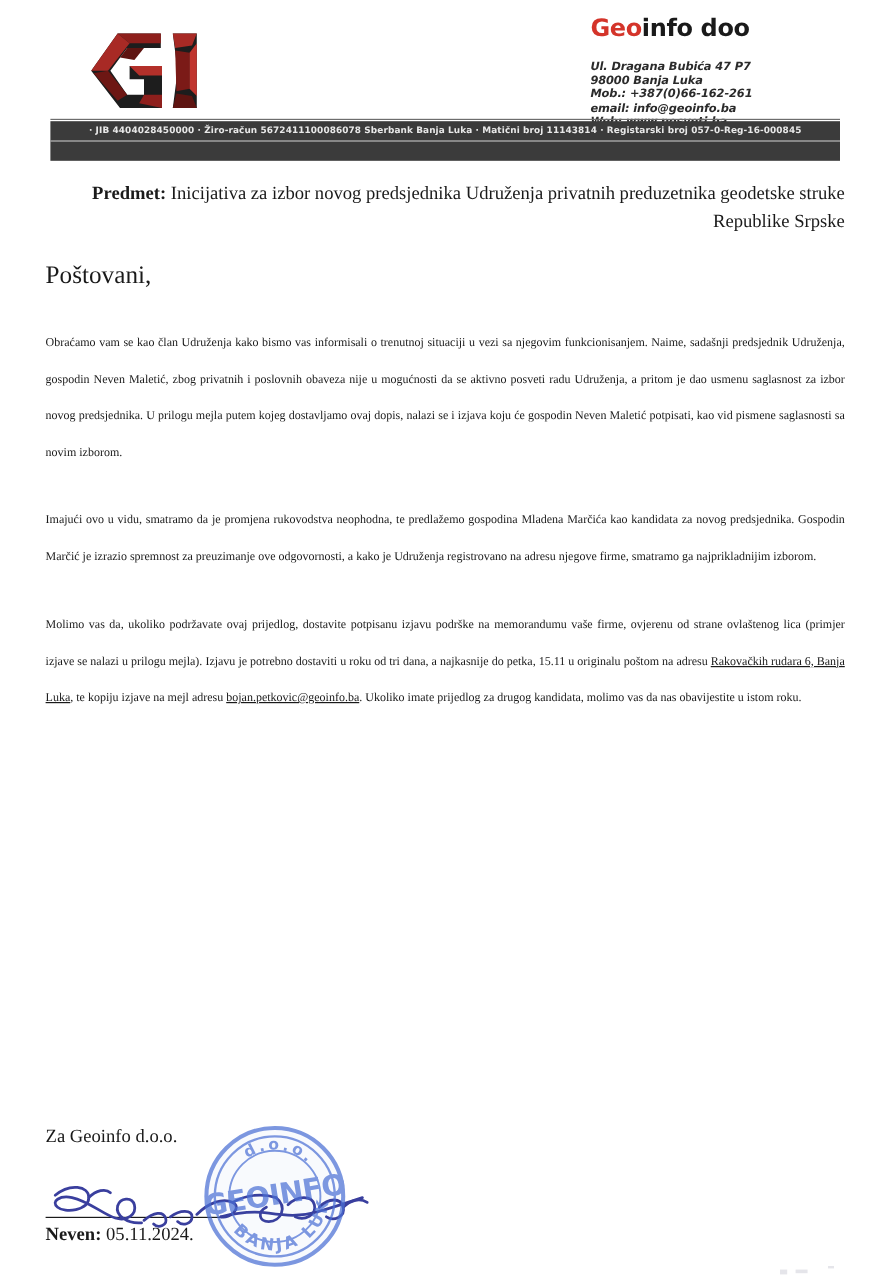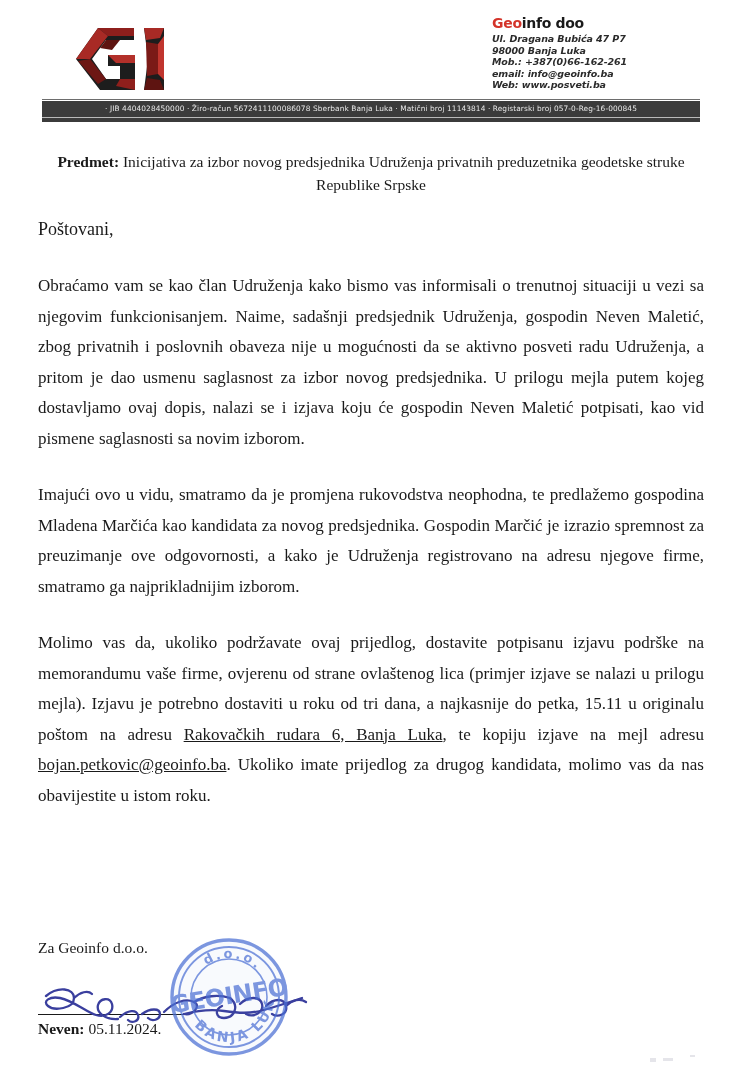--- a/index.html
+++ b/index.html
@@ -43,84 +43,85 @@
     font-weight: bold;
     font-size: 9.5px;
     line-height: 11.6px;
     color: #2b2b2b;
     letter-spacing: -0.1px;
   }
   .contact-title {
     font-family: "DejaVu Sans", sans-serif;
     font-style: normal;
     font-weight: bold;
-    font-size: 14px;
+    font-size: 20px;
     line-height: 16px;
     letter-spacing: -0.3px;
-    margin-bottom: 2px;
+    margin-bottom: 19px;
     color: #1a1a1a;
   }
   .contact-title .geo { color: #d4342a; }
 
   .banner-rule-top {
     position: absolute;
     left: 42px;
     top: 99px;
     width: 658px;
     height: 1px;
     background: #6d6d6d;
   }
   .banner {
     position: absolute;
     left: 42px;
     top: 101px;
     width: 658px;
-    height: 21px;
+    height: 33px;
     background: #3b3b3b;
     color: #e8e8e8;
     font-family: "DejaVu Sans", sans-serif;
     font-size: 7.4px;
     line-height: 15px;
     text-align: center;
     white-space: nowrap;
     letter-spacing: 0.1px;
     overflow: hidden;
+    font-weight: bold;
   }
   .banner-rule-bottom {
     position: absolute;
     left: 42px;
     top: 117px;
     width: 658px;
     height: 1px;
     background: #b9b9b9;
   }
 
   
   .doc-body {
     position: absolute;
     left: 38px;
     top: 150px;
     width: 666px;
   }
   .subject {
     font-size: 15.5px;
     line-height: 23px;
-    text-align: center;
+    text-align: right;
     margin-bottom: 22px;
   }
   .subject .label { font-weight: bold; }
 
   .salutation {
-    font-size: 18px;
+    font-size: 21px;
     line-height: 23px;
     margin-bottom: 30px;
   }
 
   p.para {
-    font-size: 17px;
+    font-size: 10px;
     line-height: 30.5px;
     text-align: justify;
     margin: 16px 0 26px 0;
   }
   p.para.last { margin-bottom: 0; }
 
   .ul { text-decoration: underline; }
 
   
   .sig-area {

